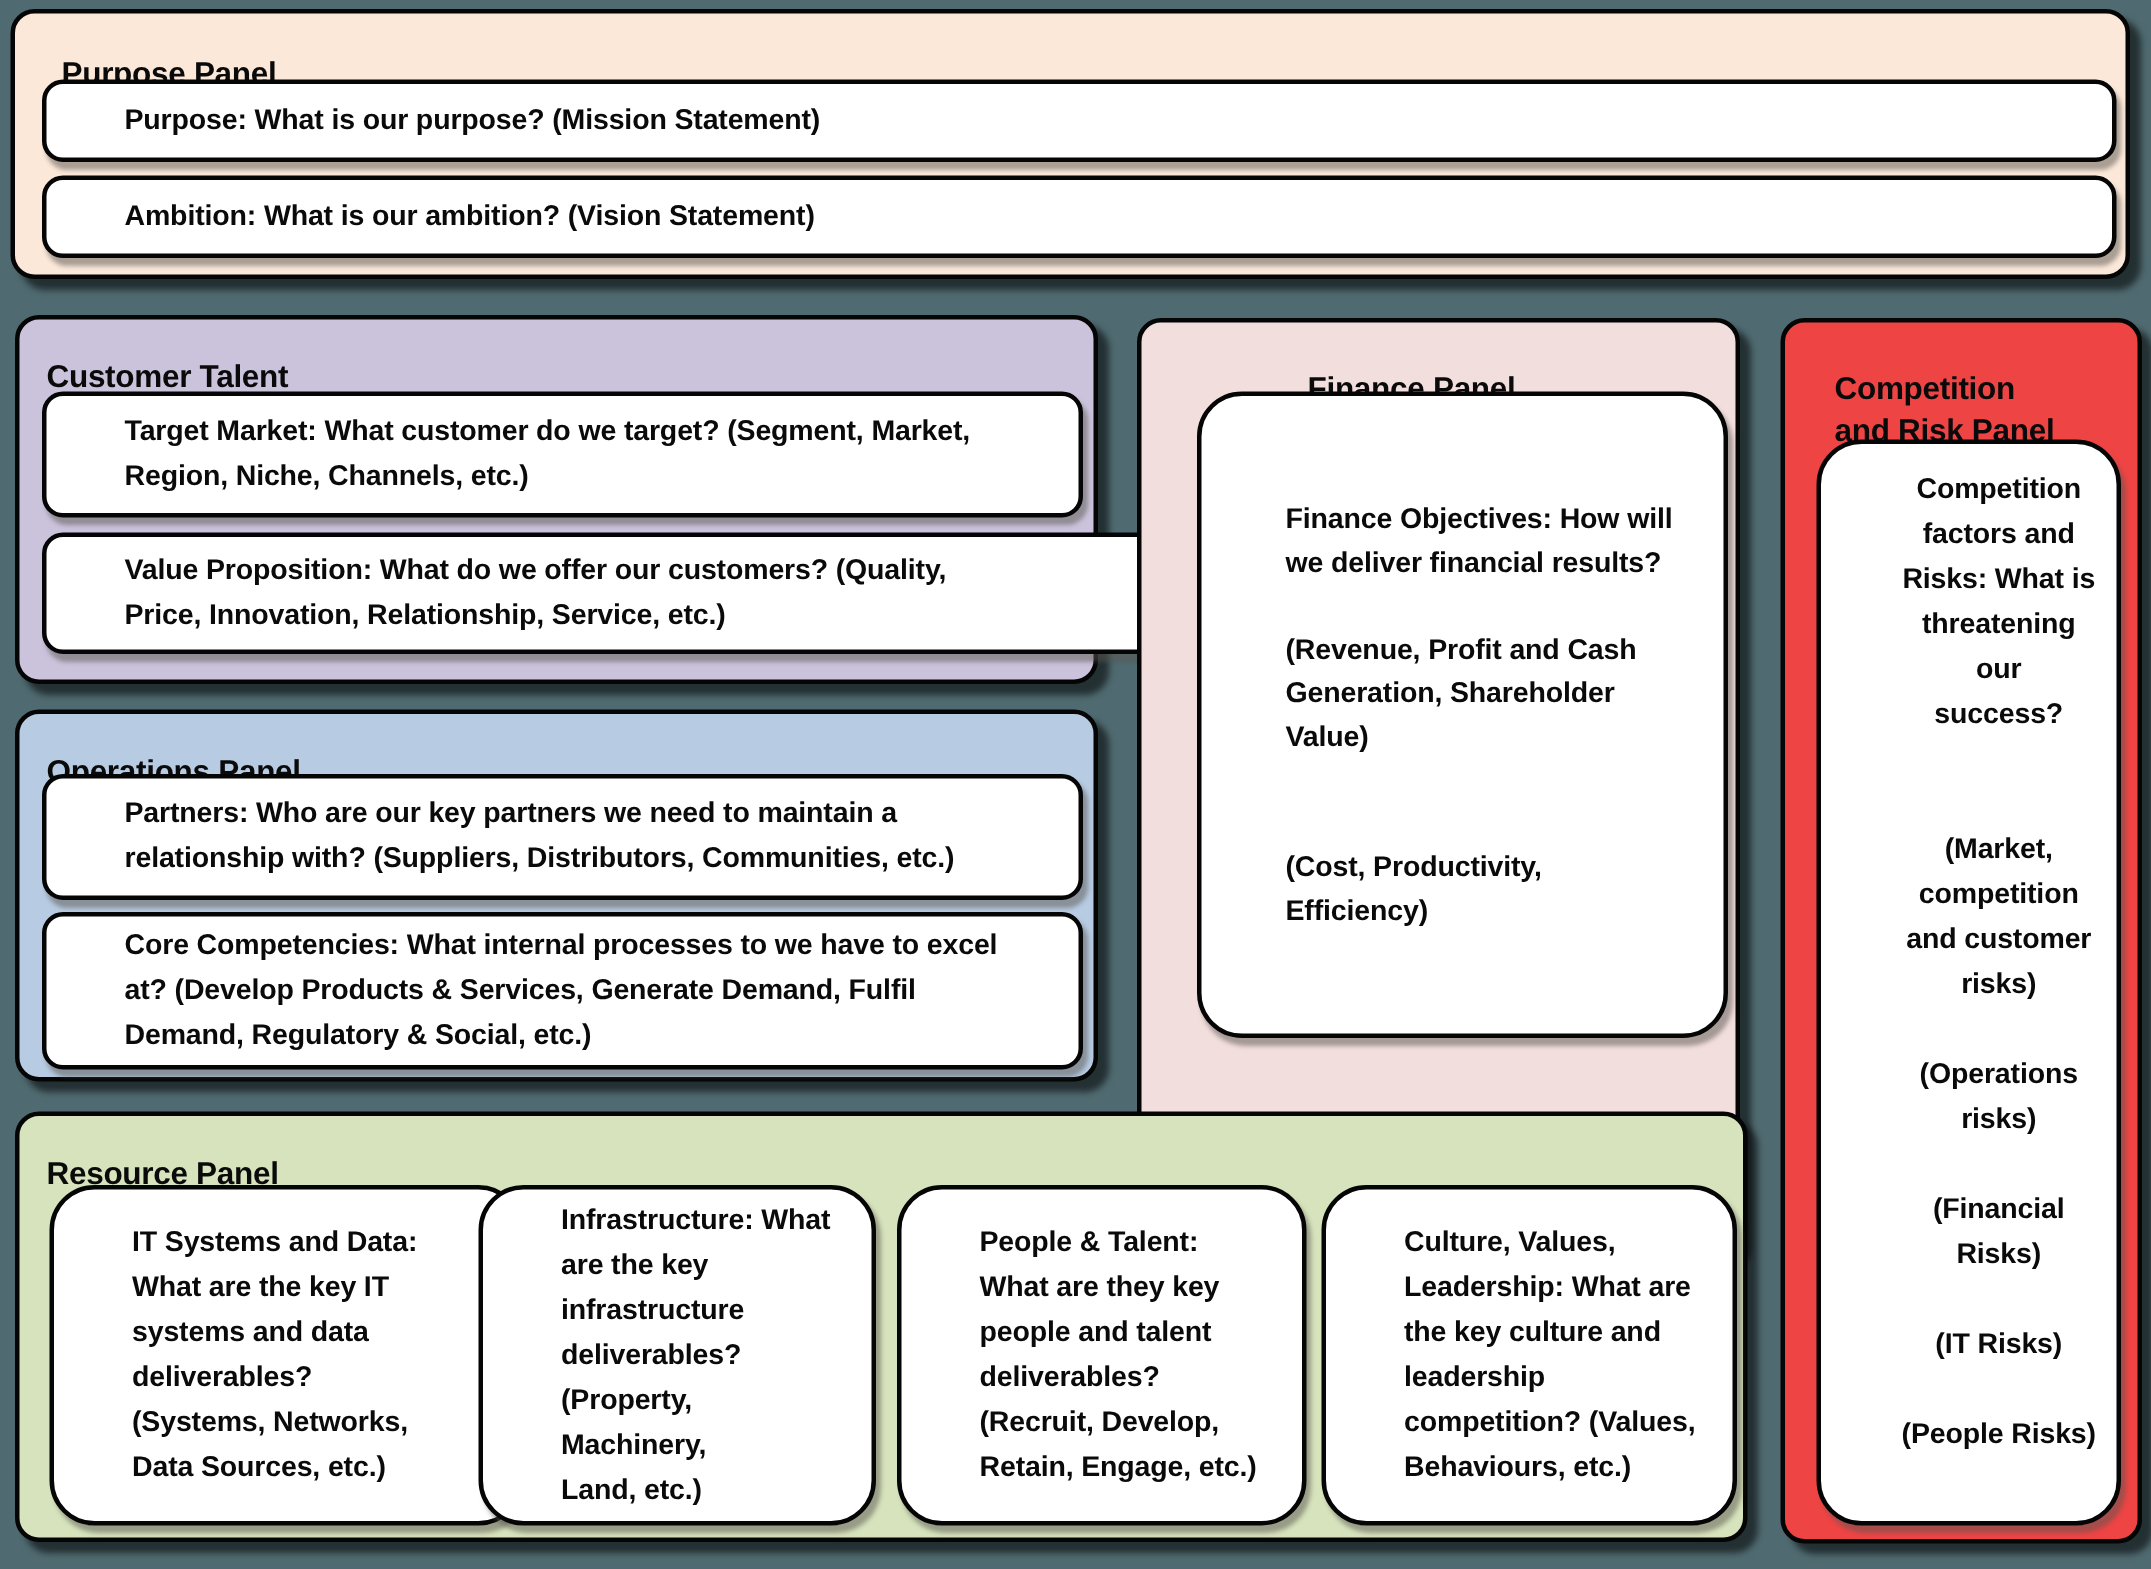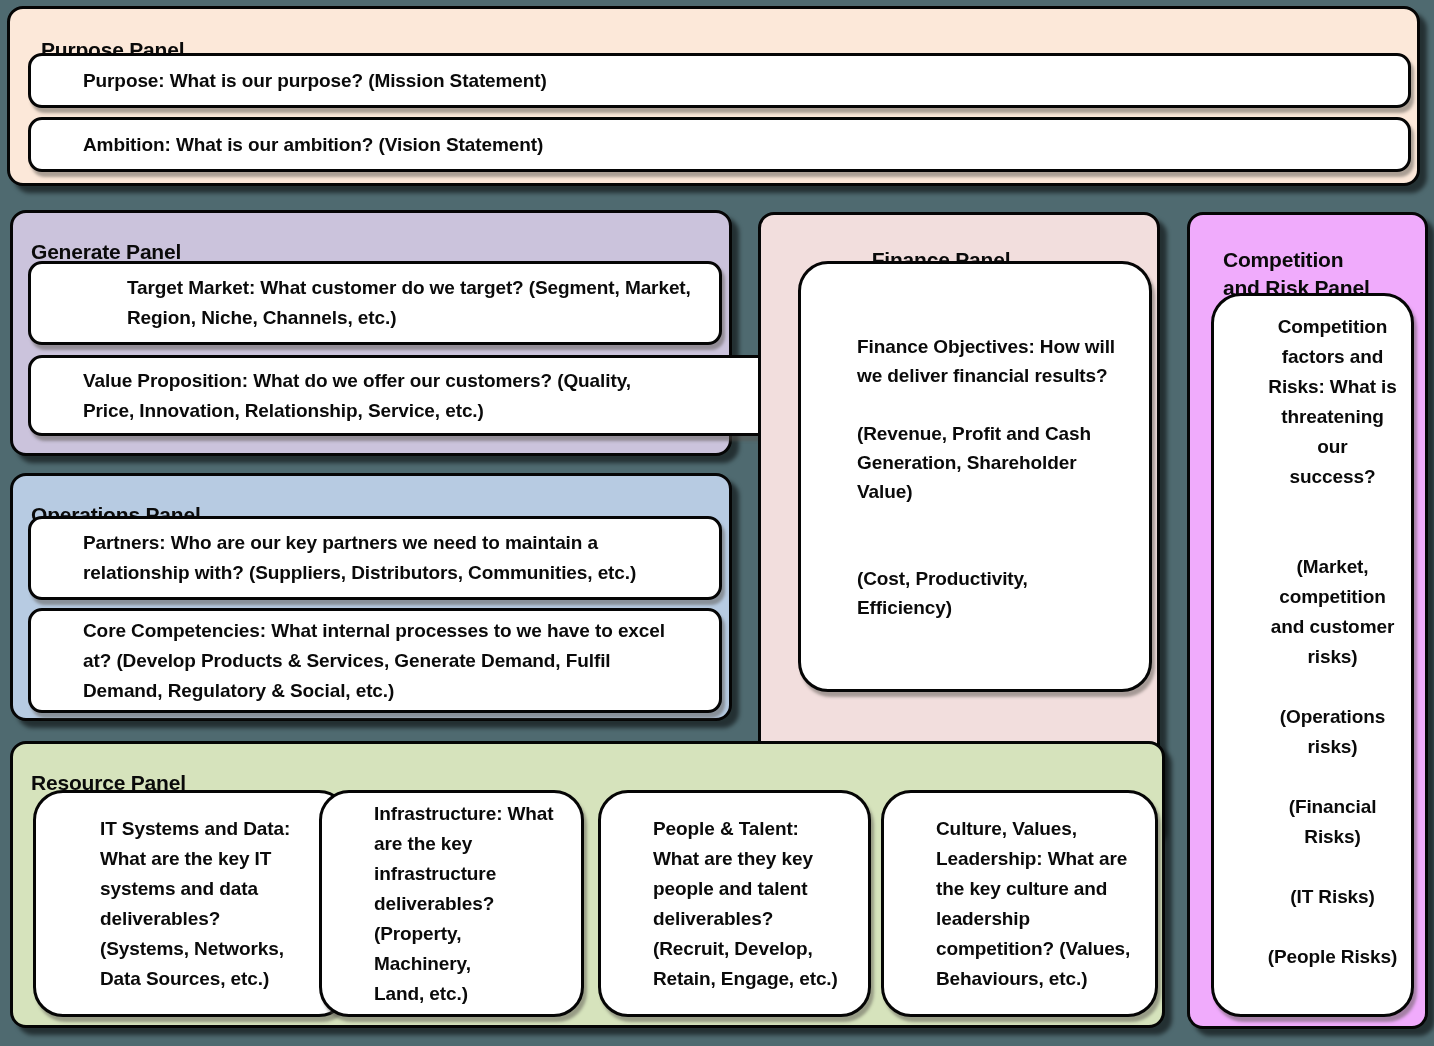--- a/index.html
+++ b/index.html
@@ -76,43 +76,43 @@
   
   .competition-panel { left: 1187px; top: 212px; width: 241px; height: 817px; }
   .competition-title { left: 33px; top: 14px; width: 150px; }
   .competition-card  { left: 21px; top: 78px; width: 203px; height: 724px; align-items: flex-start; text-align: center; }
   .competition-card .card-text { padding: 16px 10px 0 18px; }
 
   
   .resource-panel  { left: 10px; top: 741px; width: 1155px; height: 287px; }
   .resource-title  { left: 18px; top: 8px; }
   .resource-card   { top: 46px; height: 227px; }
-  .it-card         { left: 20px;  width: 316px; padding-left: 12px; }
+  .it-card         { left: 20px;  width: 316px; }
   .infra-card      { left: 306px; width: 265px; }
   .people-card     { left: 585px; width: 273px; }
   .culture-card    { left: 868px; width: 277px; }
 </style>
 </head>
 <body>
 
 <div class="canvas" style="background-color: rgb(79, 106, 112);">
 
   <section class="panel purpose-panel" style="background-color: rgb(252, 232, 217);">
     <h2 class="panel-title purpose-title">Purpose Panel</h2>
     <div class="card purpose-card" style="background-color: rgb(255, 255, 255);">
       <span class="card-text">Purpose: What is our purpose? (Mission Statement)</span>
     </div>
     <div class="card ambition-card" style="background-color: rgb(255, 255, 255);">
       <span class="card-text">Ambition: What is our ambition? (Vision Statement)</span>
     </div>
   </section>
 
   <section class="panel customer-panel" style="background-color: rgb(203, 195, 220);">
-    <h2 class="panel-title customer-title">Generate Panel</h2>
-    <div class="card target-card" style="background-color: rgb(255, 255, 255); padding-left: 44px;">
+    <h2 class="panel-title customer-title">Customer Talent</h2>
+    <div class="card target-card" style="background-color: rgb(255, 255, 255);">
       <span class="card-text">Target Market: What customer do we target? (Segment, Market,
 Region, Niche, Channels, etc.)</span>
     </div>
     <div class="card value-card" style="background-color: rgb(255, 255, 255);">
       <span class="card-text">Value Proposition: What do we offer our customers? (Quality,
 Price, Innovation, Relationship, Service, etc.)</span>
     </div>
   </section>
 
   <section class="panel operations-panel" style="background-color: rgb(183, 203, 226);">
@@ -136,21 +136,21 @@
 
 (Revenue, Profit and Cash
 Generation, Shareholder
 Value)
 
 
 (Cost, Productivity, Efficiency)</span>
     </div>
   </section>
 
-  <section class="panel competition-panel" style="background-color: #f0abfc;">
+  <section class="panel competition-panel" style="background-color: #ef4444;">
     <h2 class="panel-title competition-title">Competition and Risk Panel</h2>
     <div class="card big-radius competition-card" style="background-color: rgb(255, 255, 255);">
       <span class="card-text">Competition
 factors and
 Risks: What is
 threatening our
 success?
 
 
 (Market,

